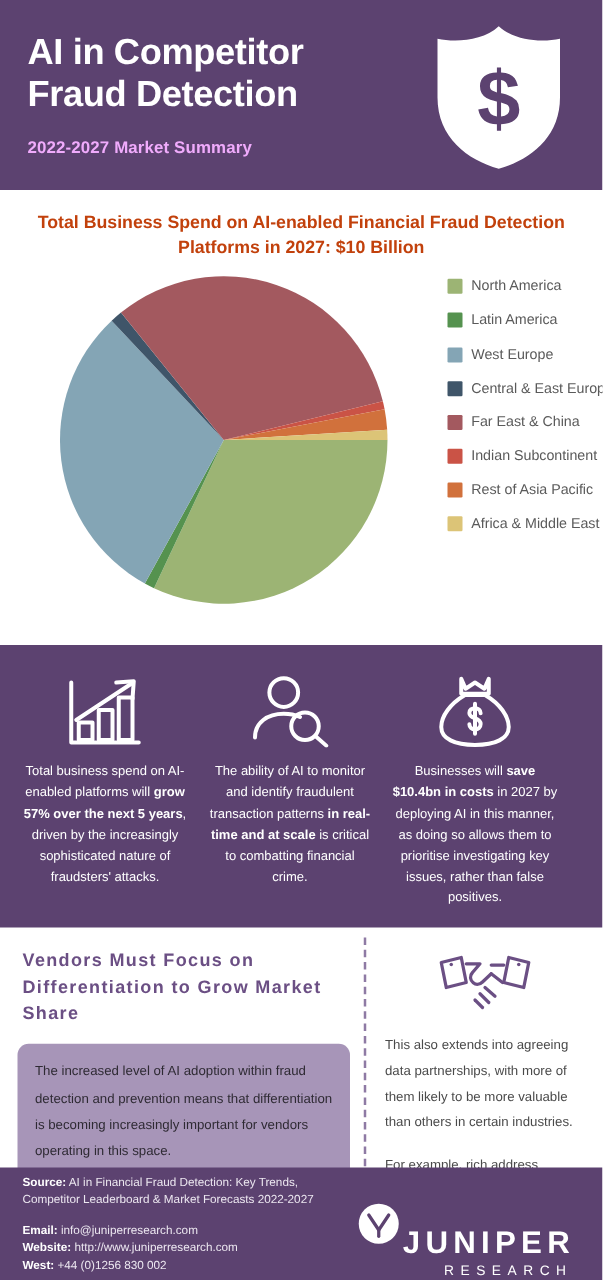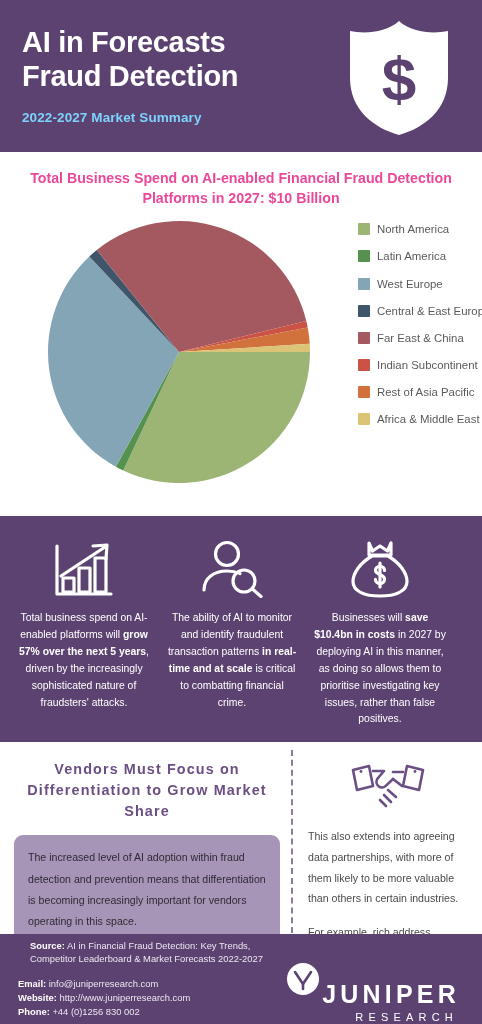--- a/index.html
+++ b/index.html
@@ -24,37 +24,37 @@
     line-height:1.17;
     font-weight:700;
     color:#ffffff;
     letter-spacing:-0.3px;
     max-width:320px;
   }
   .header .subtitle {
     margin-top:16px;
     font-size:13.5px;
     font-weight:700;
-    color:#7dd3fc;
+    color:#f0abfc;
     letter-spacing:0.1px;
   }
   .shield-wrap {
     position:absolute;
     right:28px; top:18px;
     width:110px; height:120px;
   }
 
   
   .chart-section { padding:16px 14px 10px 14px; }
   .chart-title {
     text-align:center;
     font-size:14.2px;
     font-weight:700;
     line-height:1.42;
-    color:#ec4899;
+    color:#c2410c;
     padding:0 14px;
   }
   .chart-body {
     position:relative;
     display:flex;
     align-items:flex-start;
     height:292px;
     margin-top:6px;
   }
   .pie-holder {
@@ -120,21 +120,20 @@
   .vendors .divider {
     position:absolute;
     left:291px; top:8px; bottom:8px;
     width:0;
     border-left:2px dashed #8e7aa4;
   }
   .vendors-left { width:272px; flex:0 0 272px; padding-right:6px; }
   .vendors-right { flex:1; padding-left:22px; padding-top:4px; }
 
   .vendors-title {
-    text-align:center;
     font-size:14.4px;
     font-weight:700;
     line-height:1.46;
     letter-spacing:1.1px;
     color:#6b4f84;
     padding:3px 4px 0 4px;
   }
   .bubble-light {
     margin-top:13px;
     background:#a795b8;
@@ -188,21 +187,20 @@
     display:flex;
     align-items:center;
     padding:0 18px;
   }
   .footer-left { flex:1; }
   .footer-source {
     font-size:9.4px;
     line-height:1.45;
     color:#ece7f0;
     margin-bottom:11px;
-    margin-left:12px;
   }
   .footer-source b, .footer-contact b { font-weight:700; color:#ffffff; }
   .footer-contact {
     font-size:9.4px;
     line-height:1.5;
     color:#ece7f0;
   }
   .footer-logo {
     display:flex;
     align-items:center;
@@ -225,21 +223,21 @@
     padding-right:2px;
   }
 </style>
 </head>
 <body>
 
 <div class="page">
 
   <div class="header">
     <h1>
-      <span>AI in Forecasts</span><br>
+      <span>AI in Competitor</span><br>
       <span>Fraud Detection</span>
     </h1>
     <div class="subtitle">2022-2027 Market Summary</div>
     <div class="shield-wrap">
       <svg width="110" height="120" viewBox="0 0 110 120">
         <path d="M55 3 C42 15 20 16 6 13 L6 60 C6 92 30 110 55 117 C80 110 104 92 104 60 L104 13 C90 16 68 15 55 3 Z" fill="#ffffff"></path>
         <text x="55" y="82" font-family="'Liberation Sans', sans-serif" font-size="62" font-weight="700" fill="#5c4270" text-anchor="middle">$</text>
       </svg>
     </div>
   </div>
@@ -388,21 +386,21 @@
         <b>Source:</b><span> AI in Financial Fraud Detection: Key Trends, Competitor Leaderboard &amp; Market Forecasts 2022-2027</span>
       </div>
       <div class="footer-contact">
         <div>
           <b>Email:</b><span> info@juniperresearch.com</span>
         </div>
         <div>
           <b>Website:</b><span> http://www.juniperresearch.com</span>
         </div>
         <div>
-          <b>Phone:</b><span> +44 (0)1256 830 002</span>
+          <b>West:</b><span> +44 (0)1256 830 002</span>
         </div>
       </div>
     </div>
     <div class="footer-logo">
       <svg width="34" height="34" viewBox="0 0 34 34">
         <circle cx="17" cy="17" r="16" fill="#ffffff"></circle>
         <path d="M9 10 L17 22 L25 10" fill="none" stroke="#5c4270" stroke-width="2.6" stroke-linecap="round" stroke-linejoin="round"></path>
         <path d="M17 22 L17 27" fill="none" stroke="#5c4270" stroke-width="2.6" stroke-linecap="round"></path>
       </svg>
       <div class="logo-text">

